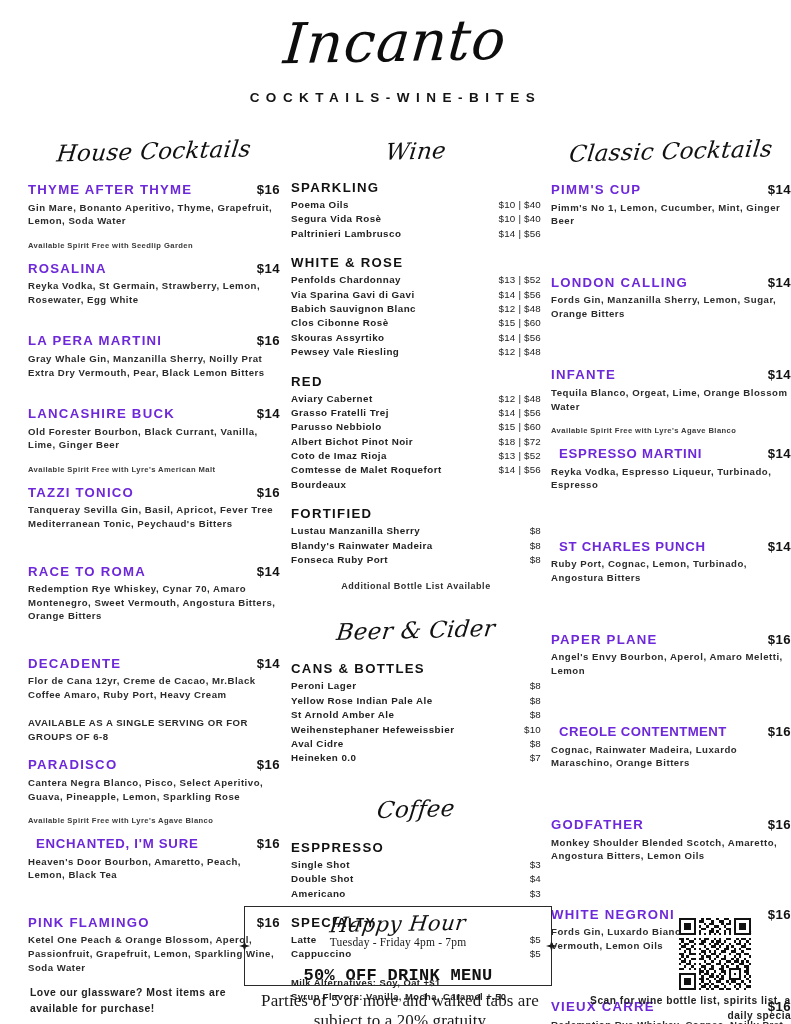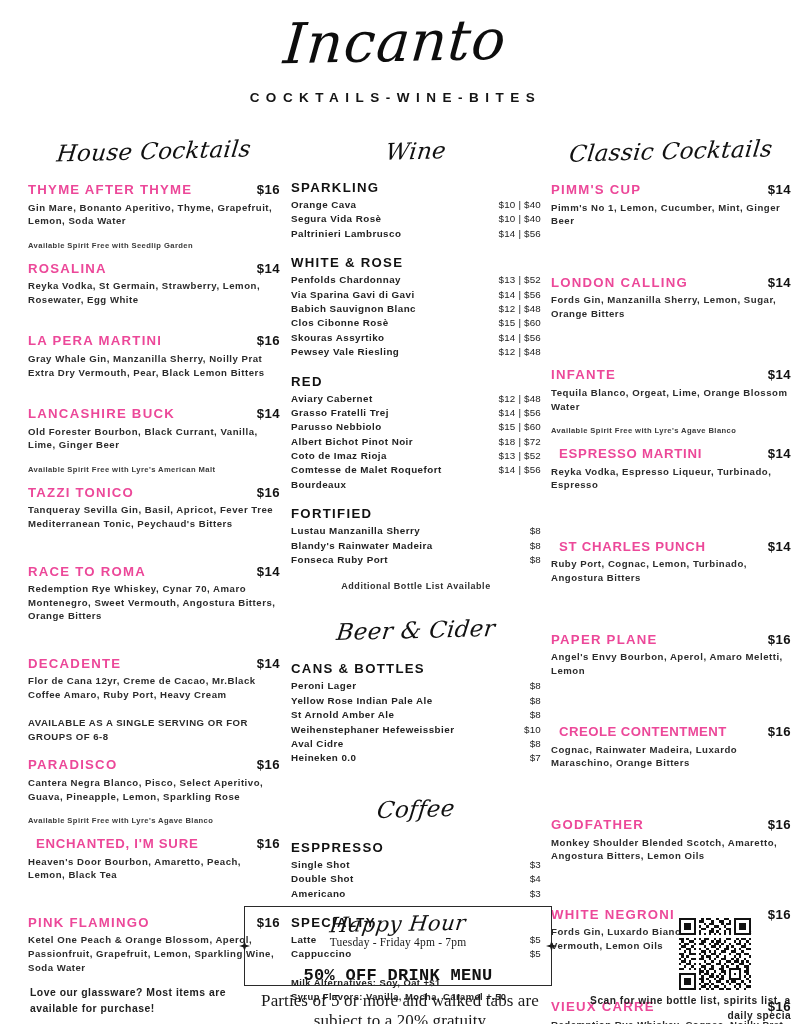--- a/index.html
+++ b/index.html
@@ -82,21 +82,21 @@
   .item-head {
     display: flex;
     align-items: baseline;
     justify-content: space-between;
     gap: 6px;
   }
   .item-name {
     font-size: 13.2px;
     font-weight: 600;
     letter-spacing: 1.25px;
-    color: #ec4899;
+    color: #6d28d9;
     line-height: 1.25;
     white-space: nowrap;
   }
   .item-name.tight { letter-spacing: 0.75px; padding-left: 8px; }
   .item-price {
     font-size: 13.2px;
     font-weight: 700;
     letter-spacing: 0.4px;
     color: #111;
     white-space: nowrap;
@@ -380,21 +380,21 @@
         <div class="item-desc">Ketel One Peach &amp; Orange Blossom, Aperol, Passionfruit, Grapefruit, Lemon, Sparkling Wine, Soda Water</div>
       </div>
     </div>
 
     <div class="col col-mid">
       <div class="script-head mid-wine">Wine</div>
 
       <div class="sec">
         <div class="sec-title">SPARKLING</div>
         <div class="row wine">
-            <span class="rname">Orange Cava</span>
+            <span class="rname">Poema Oils</span>
             <span class="rprice">$10 | $40</span>
           </div>
         <div class="row wine">
             <span class="rname">Segura Vida Rosè</span>
             <span class="rprice">$10 | $40</span>
           </div>
         <div class="row wine">
             <span class="rname">Paltrinieri Lambrusco</span>
             <span class="rprice">$14 | $56</span>
           </div>

